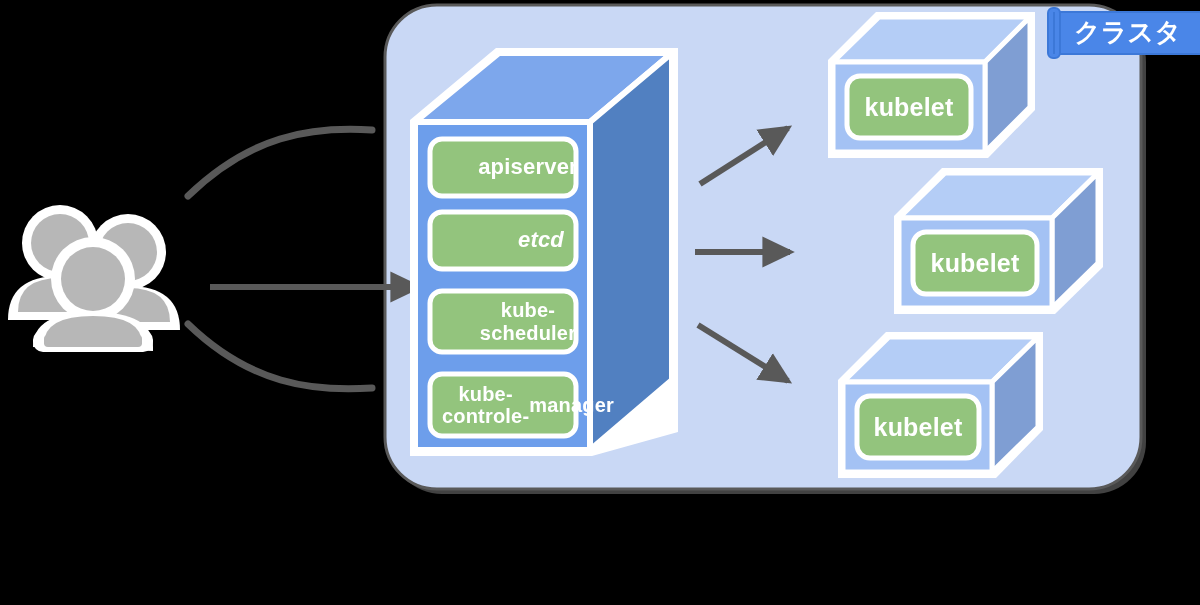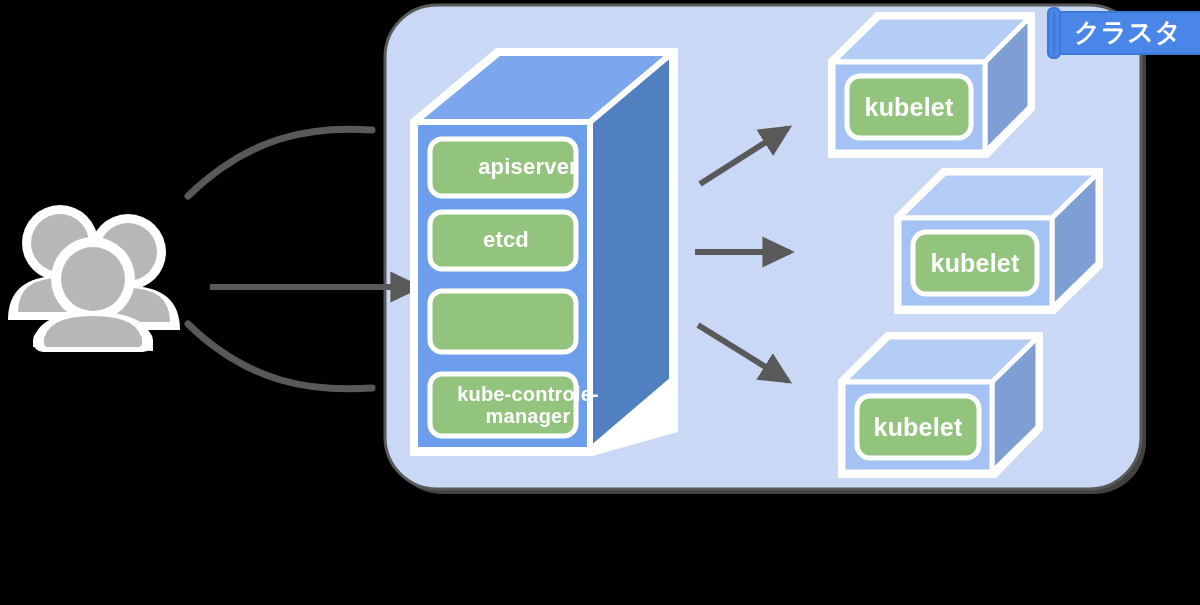--- a/index.html
+++ b/index.html
@@ -139,24 +139,25 @@
       <rect x="1048" y="8" width="12" height="50" rx="5" ry="5" fill="#4a86e8" stroke="#3c78d8" stroke-width="2"></rect>
       <line x1="1054" y1="12" x2="1054" y2="54" stroke="#3c78d8" stroke-width="2"></line>
     </g>
 
   </svg>
 
   <div class="layer">
 
     <div class="txt comp-label" style="left:430px; top:139px; width:146px; height:57px;">apiserver</div>
 
-    <div class="txt comp-label" style="left:408px; top:212px; width:146px; height:57px;">etcd</div>
+    <div class="txt comp-label" style="left:443px; top:212px; width:146px; height:57px;font-style:italic;">etcd</div>
 
+    <div class="txt comp-label small" style="left:428px; top:291px; width:150px; height:61px;">kube-scheduler</div>
 
-    <div class="txt comp-label small" style="left:428px; top:374px; width:150px; height:62px; flex-direction:column;">
+    <div class="txt comp-label small" style="left:428px; top:374px; width:150px; height:62px; flex-direction:row;">
       <span>kube-controle-</span>
       <span>manager</span>
     </div>
 
     <div class="txt kubelet-label" style="left:847px; top:76px; width:124px; height:62px;">kubelet</div>
 
     <div class="txt kubelet-label" style="left:913px; top:232px; width:124px; height:62px;">kubelet</div>
 
     <div class="txt kubelet-label" style="left:857px; top:396px; width:122px; height:62px;">kubelet</div>
 

